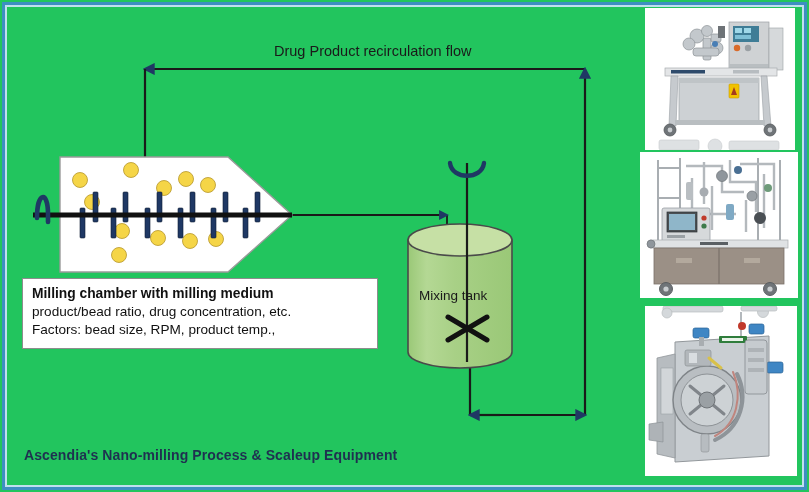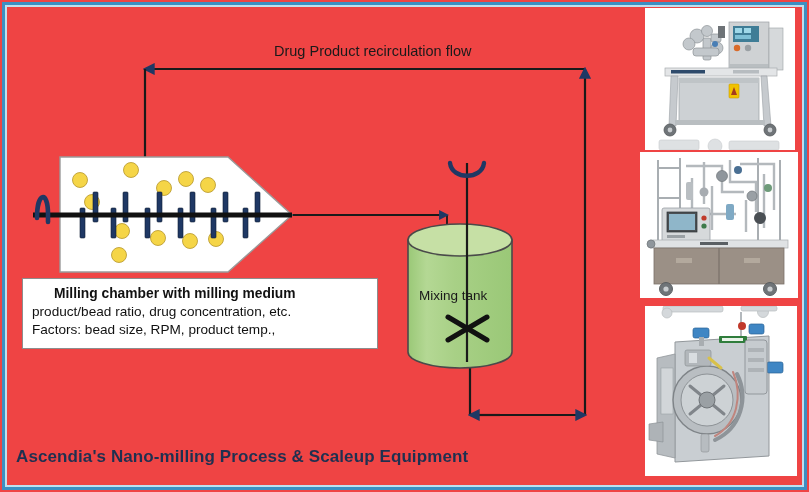--- a/index.html
+++ b/index.html
@@ -7,21 +7,21 @@
     padding: 0;
     background: #ffffff;
   }
   body {
     font-family: "Liberation Sans", sans-serif;
   }
   #slide {
     position: relative;
     width: 809px;
     height: 492px;
-    background: #ef4444;
+    background: #22c55e;
     box-sizing: border-box;
     overflow: hidden;
   }
   
   .frame-outer {
     position: absolute;
     left: 2px; top: 2px;
     width: 805px; height: 488px;
     border: 3px solid #3d8fc2;
     box-sizing: border-box;
@@ -66,29 +66,28 @@
   .infobox .line {
     font-family: "Liberation Sans", sans-serif;
     font-size: 13.6px;
     color: #111111;
     line-height: 1.33;
     white-space: nowrap;
   }
   .infobox .line.bold {
     font-weight: bold;
     font-size: 13.8px;
-    margin-left: 22px;
   }
   
   .caption {
     position: absolute;
-    left: 16px;
+    left: 24px;
     top: 447px;
     font-family: "Liberation Sans", sans-serif;
-    font-size: 17px;
+    font-size: 14px;
     font-weight: bold;
     color: #1f3050;
     letter-spacing: 0.1px;
     white-space: nowrap;
   }
   
   .photo {
     position: absolute;
     overflow: hidden;
     background: #ffffff;

